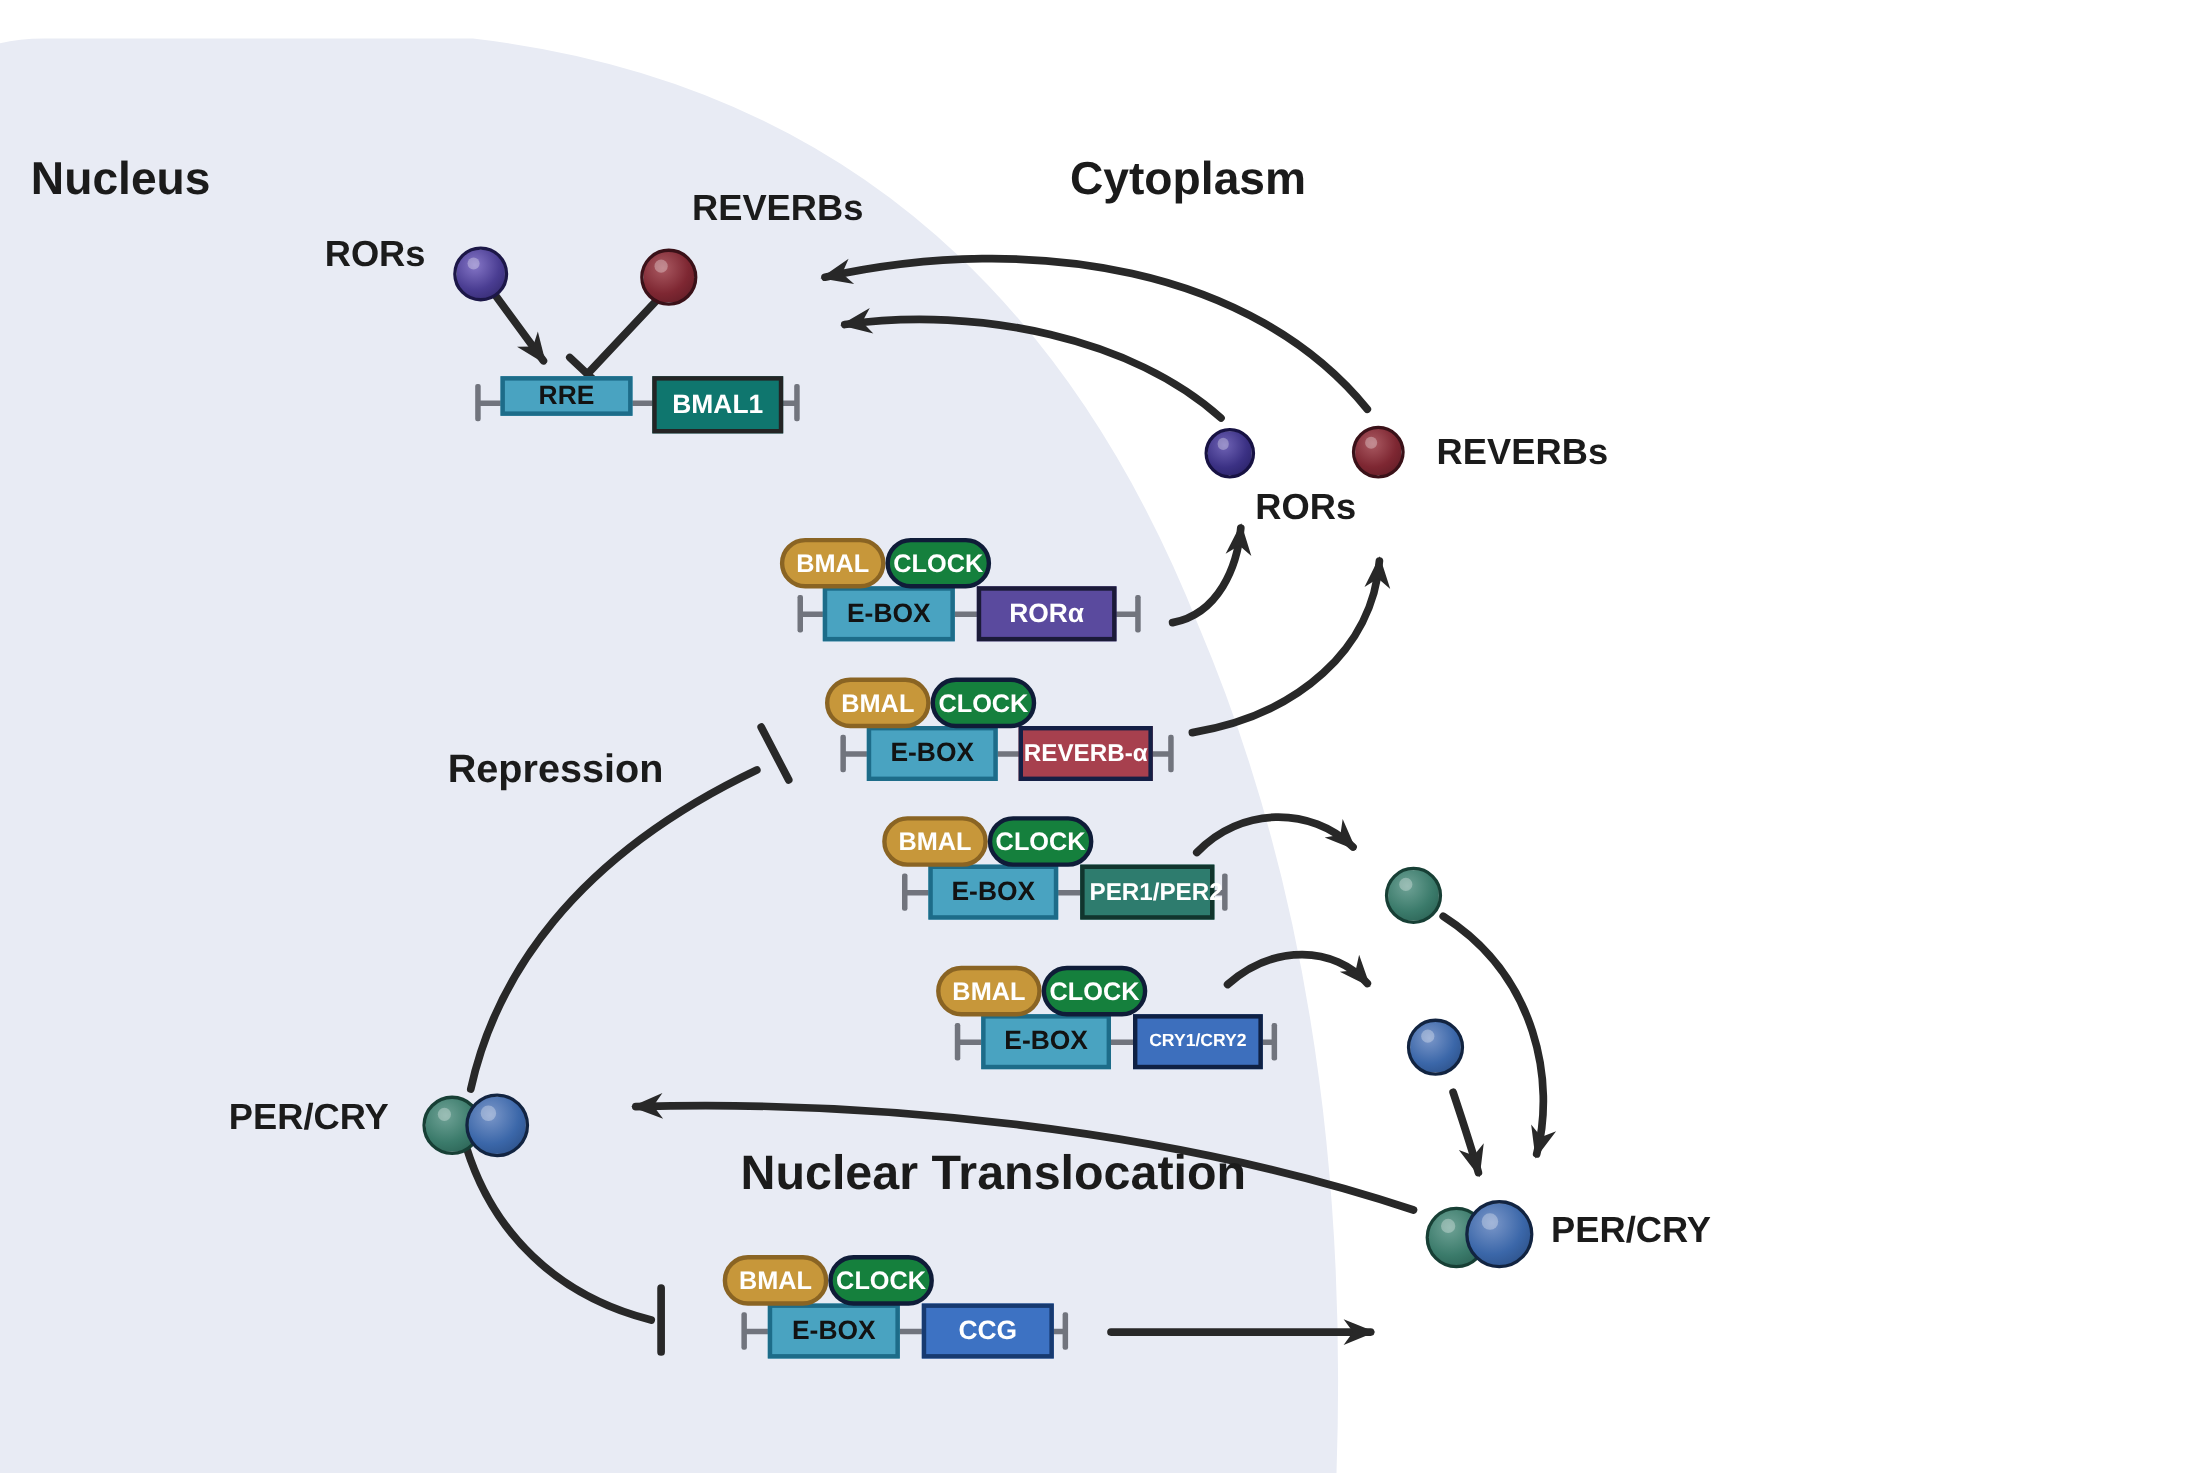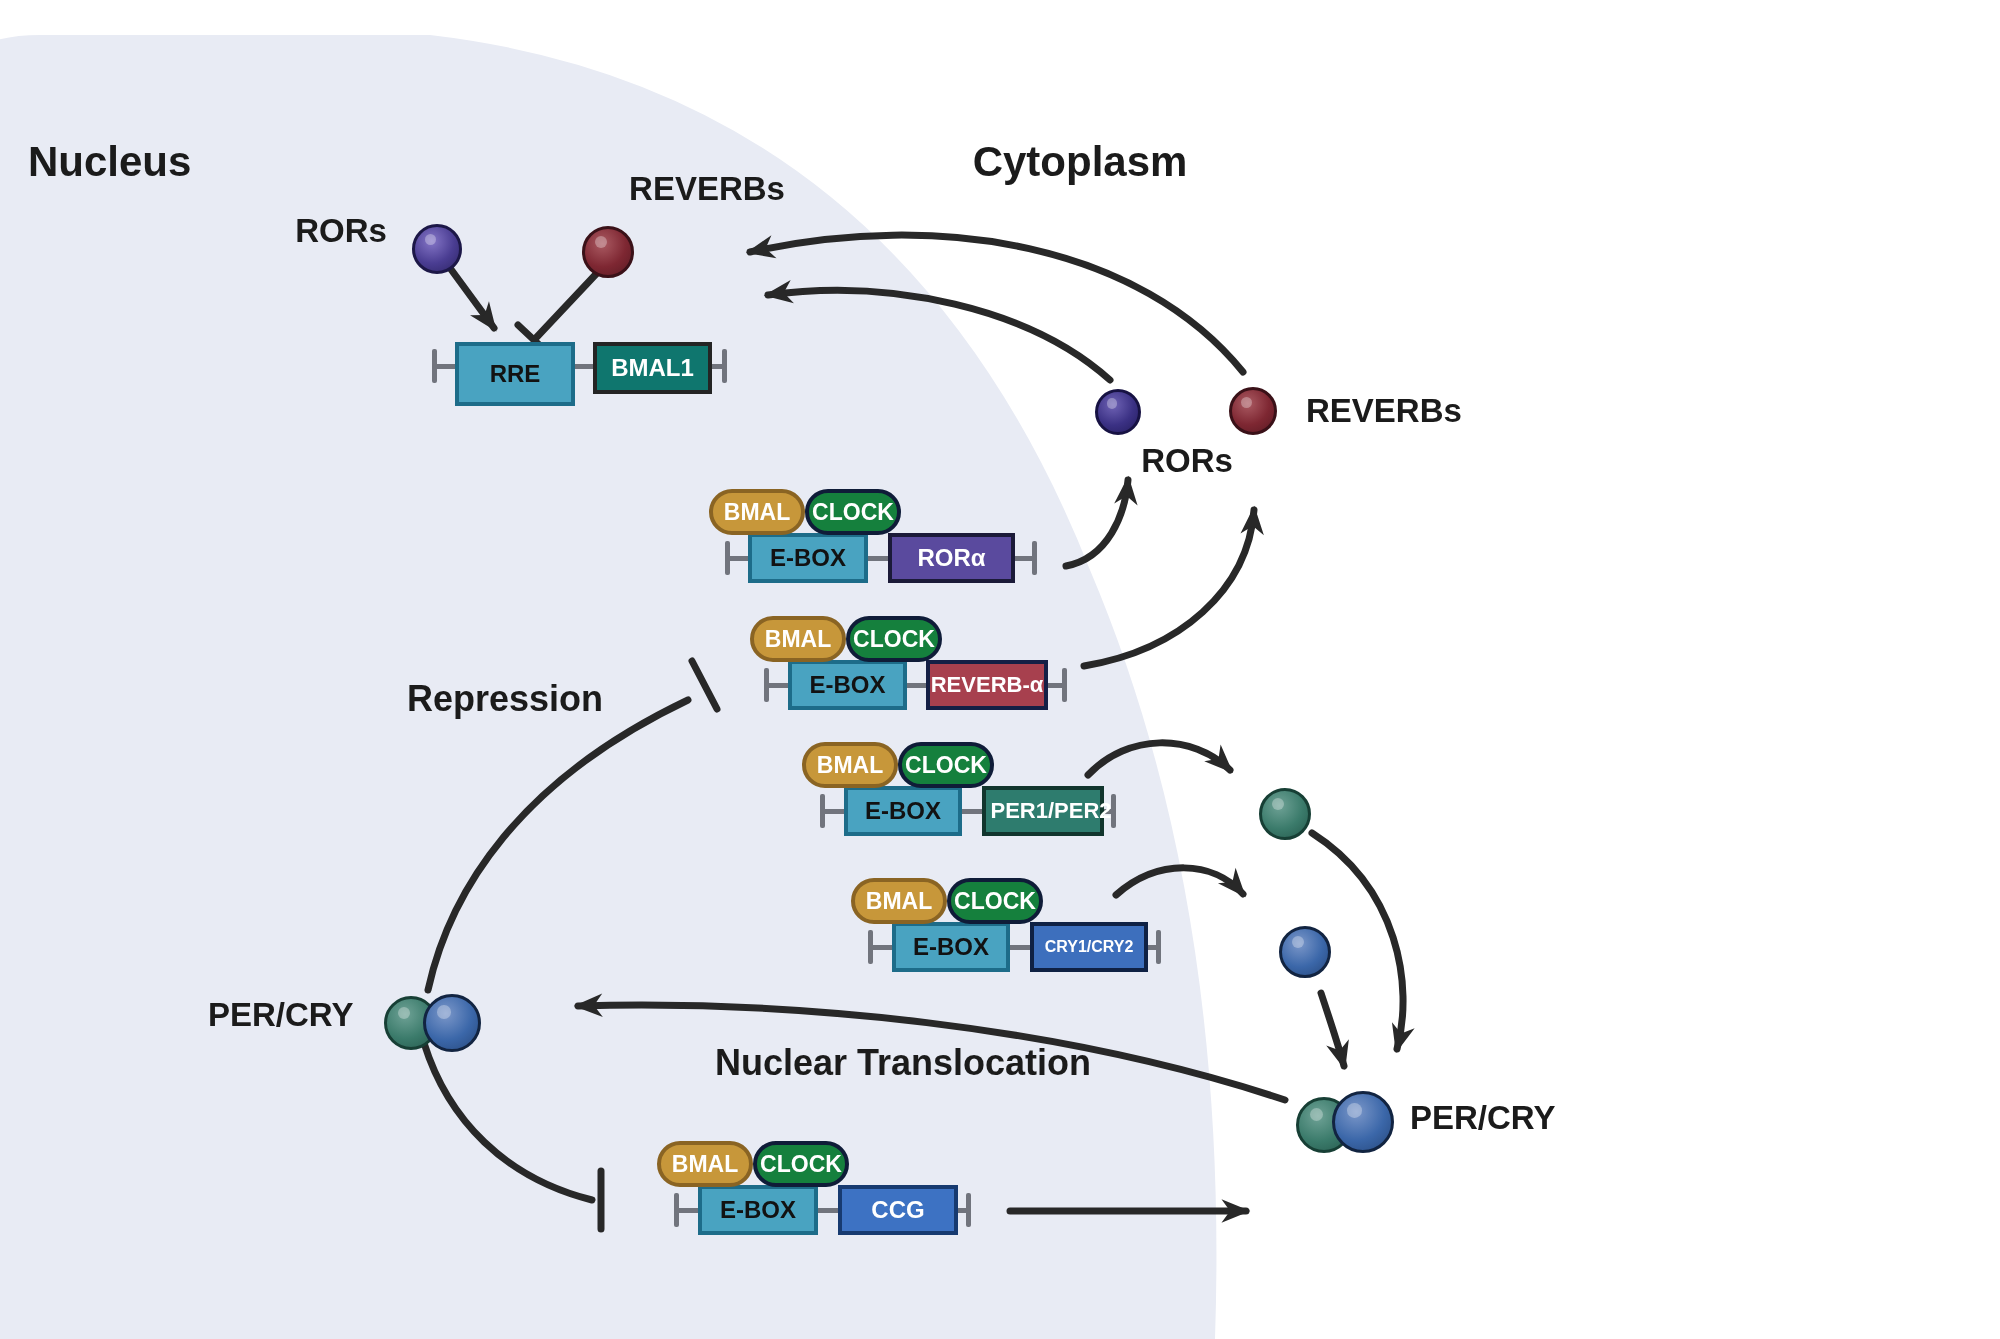--- a/index.html
+++ b/index.html
@@ -100,21 +100,21 @@
   <div class="lbl center" style="left:1080px;top:138px;font-size:42px;">Cytoplasm</div>
 
   <div class="lbl center" style="left:341px;top:212px;font-size:33px;">RORs</div>
   <div class="sphere sph-purple" style="left:412px;top:224px;width:50px;height:50px;"></div>
   <div class="lbl center" style="left:707px;top:170px;font-size:33px;">REVERBs</div>
   <div class="sphere sph-red" style="left:582px;top:226px;width:52px;height:52px;"></div>
 
   <div class="dna" style="left:434px;top:364px;width:292px;"></div>
   <div class="tick" style="left:432px;top:349px;"></div>
   <div class="tick" style="left:722px;top:349px;"></div>
-  <div class="box c-teal" style="left:455px;top:342px;width:120px;height:64px;">RRE</div>
+  <div class="box c-teal" style="left:455px;top:342px;width:120px;height:36px;">RRE</div>
   <div class="box c-goldbox" style="left:593px;top:342px;width:119px;height:52px;">BMAL1</div>
 
   <div class="dna" style="left:727px;top:556px;width:309px;"></div>
   <div class="tick" style="left:725px;top:541px;"></div>
   <div class="tick" style="left:1032px;top:541px;"></div>
   <div class="pill c-gold" style="left:709px;top:489px;">BMAL</div>
   <div class="pill c-navy" style="left:805px;top:489px;">CLOCK</div>
   <div class="box c-teal" style="left:748px;top:533px;width:120px;height:50px;">E-BOX</div>
   <div class="box c-purple" style="left:888px;top:533px;width:127px;height:50px;">RORα</div>
 
@@ -160,18 +160,18 @@
 
   <div class="sphere sph-green" style="left:1296px;top:1097px;width:56px;height:56px;"></div>
   <div class="sphere sph-blue" style="left:1332px;top:1091px;width:62px;height:62px;z-index:5;"></div>
   <div class="lbl" style="left:1410px;top:1099px;font-size:33px;">PER/CRY</div>
 
   <div class="lbl" style="left:208px;top:996px;font-size:33px;">PER/CRY</div>
   <div class="sphere sph-green" style="left:384px;top:996px;width:54px;height:54px;"></div>
   <div class="sphere sph-blue" style="left:423px;top:994px;width:58px;height:58px;z-index:5;"></div>
 
   <div class="lbl center" style="left:505px;top:678px;font-size:36px;">Repression</div>
-  <div class="lbl center" style="left:903px;top:1042px;font-size:36px;">Nuclear Translocation</div>
+  <div class="lbl center" style="left:903px;top:1042px;font-size:44px;">Nuclear Translocation</div>
   <div style="position:absolute;z-index:5;left:1260px;top:1188px;width:640px;text-align:center;
               font-weight:bold;font-size:38px;line-height:1.25;color:#1b1b1b;">
   </div>
 
 </div>
 
 </body></html>

